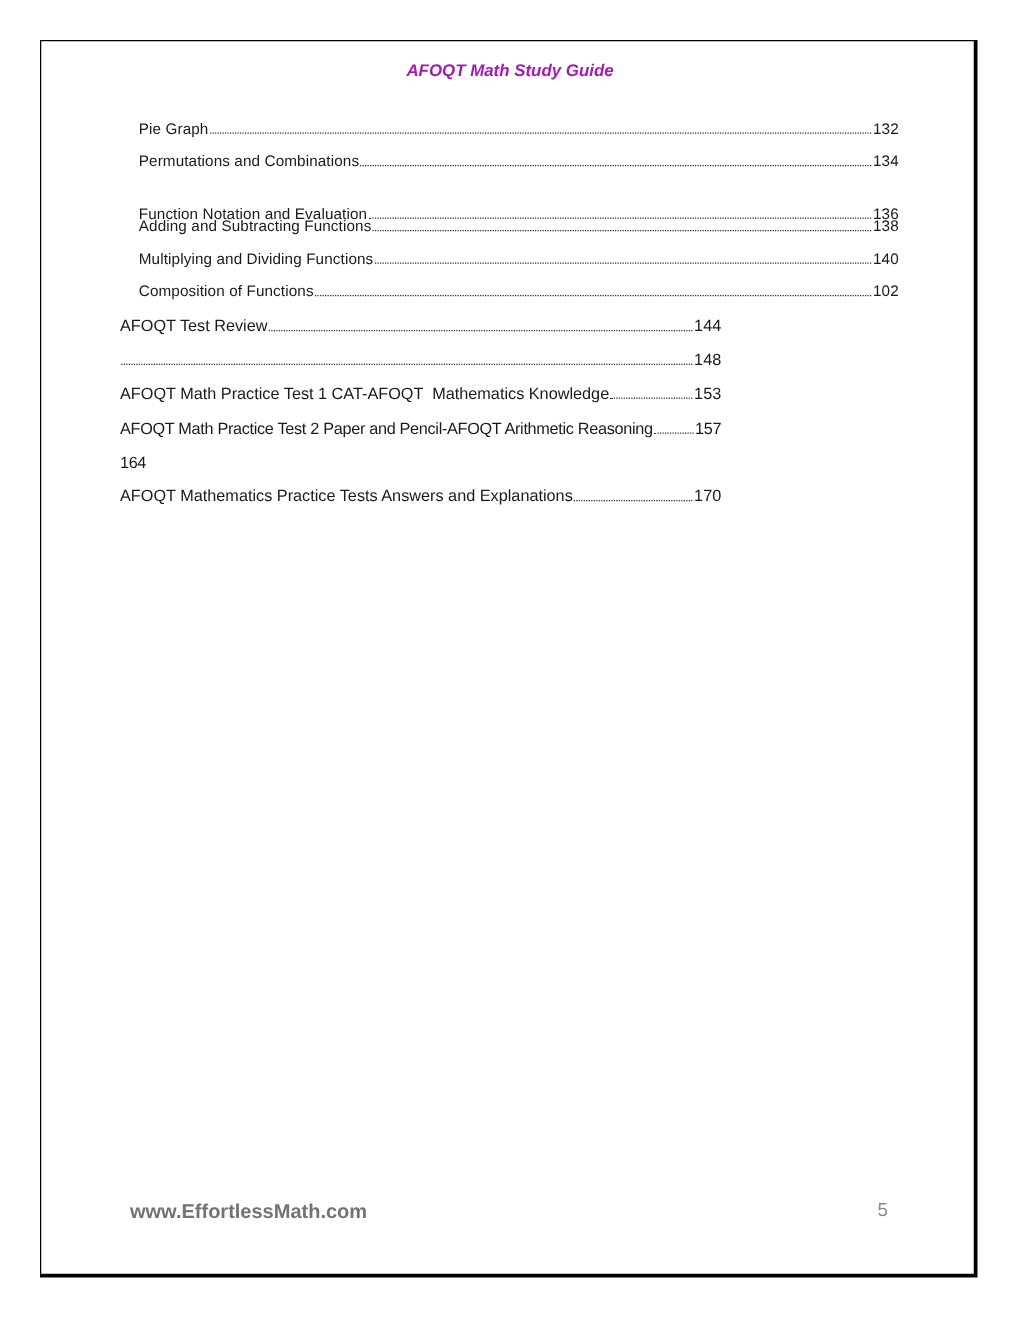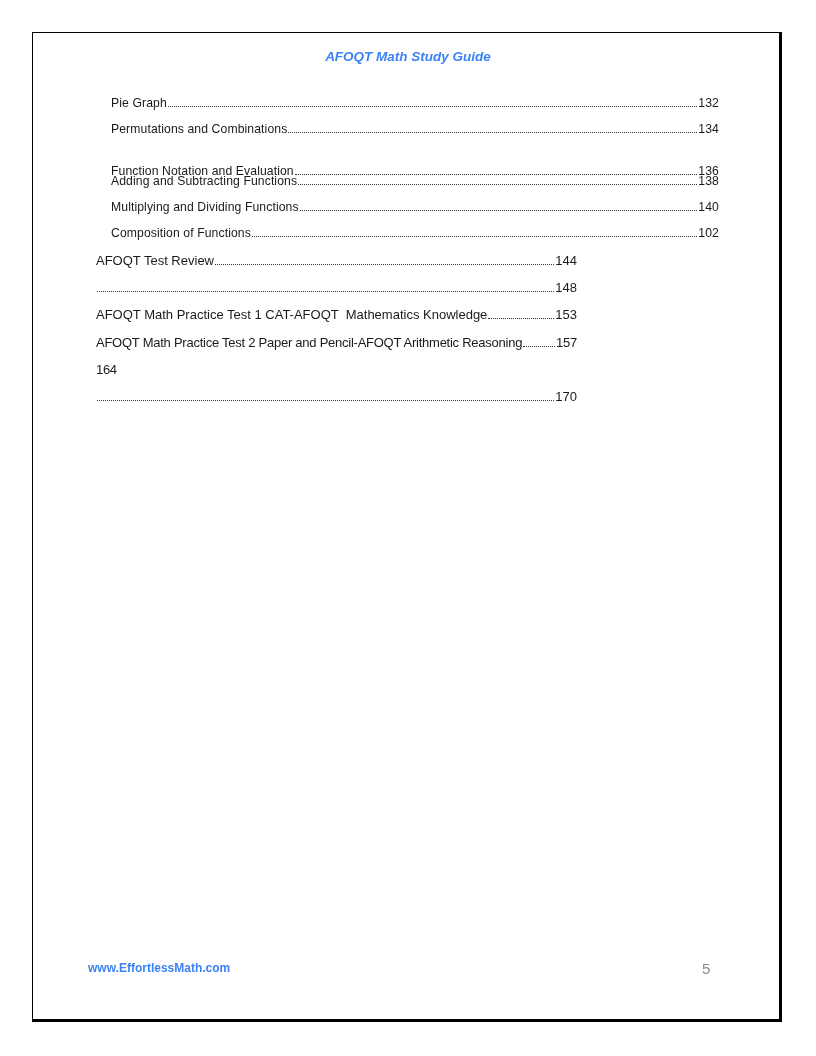--- a/index.html
+++ b/index.html
@@ -5,35 +5,35 @@
     html, body { margin: 0; padding: 0; background: #ffffff; }
     body { width: 816px; height: 1056px; position: relative; overflow: hidden; font-family: "Liberation Sans", sans-serif; color: #1a1a1a; }
     .page-frame {
       position: absolute; left: 32px; top: 32px; width: 750px; height: 990px;
       border-top: 1.5px solid #000; border-left: 1.5px solid #000;
       border-right: 3px solid #000; border-bottom: 3px solid #000;
       box-sizing: border-box;
     }
     .header-title {
       position: absolute; left: 0; width: 816px; top: 49px; text-align: center;
-      font-size: 13.5px; font-weight: bold; font-style: italic; color: #3b82f6;
+      font-size: 13.5px; font-weight: bold; font-style: italic; color: #a21caf;
     }
     .toc-row {
       position: absolute; display: flex; align-items: baseline; white-space: nowrap; overflow: hidden;
     }
     .toc-row.sub { left: 111px; width: 608px; font-size: 12.2px; letter-spacing: 0.1px; }
     .toc-row.main { left: 96px; width: 481px; font-size: 13px; }
     .toc-label { flex: 0 0 auto; }
     .toc-leader {
       flex: 1 1 auto; overflow: hidden; margin: 0 1px;
       border-bottom: 1.2px dotted #333; height: 0; align-self: flex-end; margin-bottom: 3px;
     }
     .toc-page { flex: 0 0 auto; text-align: right; }
     .footer-site {
-      position: absolute; left: 88px; top: 961px; font-size: 12px; font-weight: bold; color: #3b82f6;
+      position: absolute; left: 104px; top: 961px; font-size: 16px; font-weight: bold; color: #737373;
     }
     .footer-page {
       position: absolute; left: 702px; top: 960px; font-size: 15px; color: #888;
     }
   </style>
 </head>
 <body>
 
 <div class="page-frame"></div>
 
@@ -88,19 +88,20 @@
   </div>
   <div class="toc-row main" style="top:335px; letter-spacing:-0.25px">
     <span class="toc-label">AFOQT Math Practice Test 2 Paper and Pencil-AFOQT Arithmetic Reasoning</span>
     <span class="toc-leader"></span>
     <span class="toc-page">157</span>
   </div>
   <div class="toc-row main" style="top:362px; width:500px; letter-spacing:-0.3px">
     <span class="toc-page">164</span>
   </div>
   <div class="toc-row main" style="top:389px">
+    <span class="toc-label">AFOQT Mathematics Practice Tests Answers and Explanations</span>
     <span class="toc-leader"></span>
     <span class="toc-page">170</span>
   </div>
 </div>
 
 <div class="footer-site">www.EffortlessMath.com</div>
 <div class="footer-page">5</div>
 
 </body></html>

